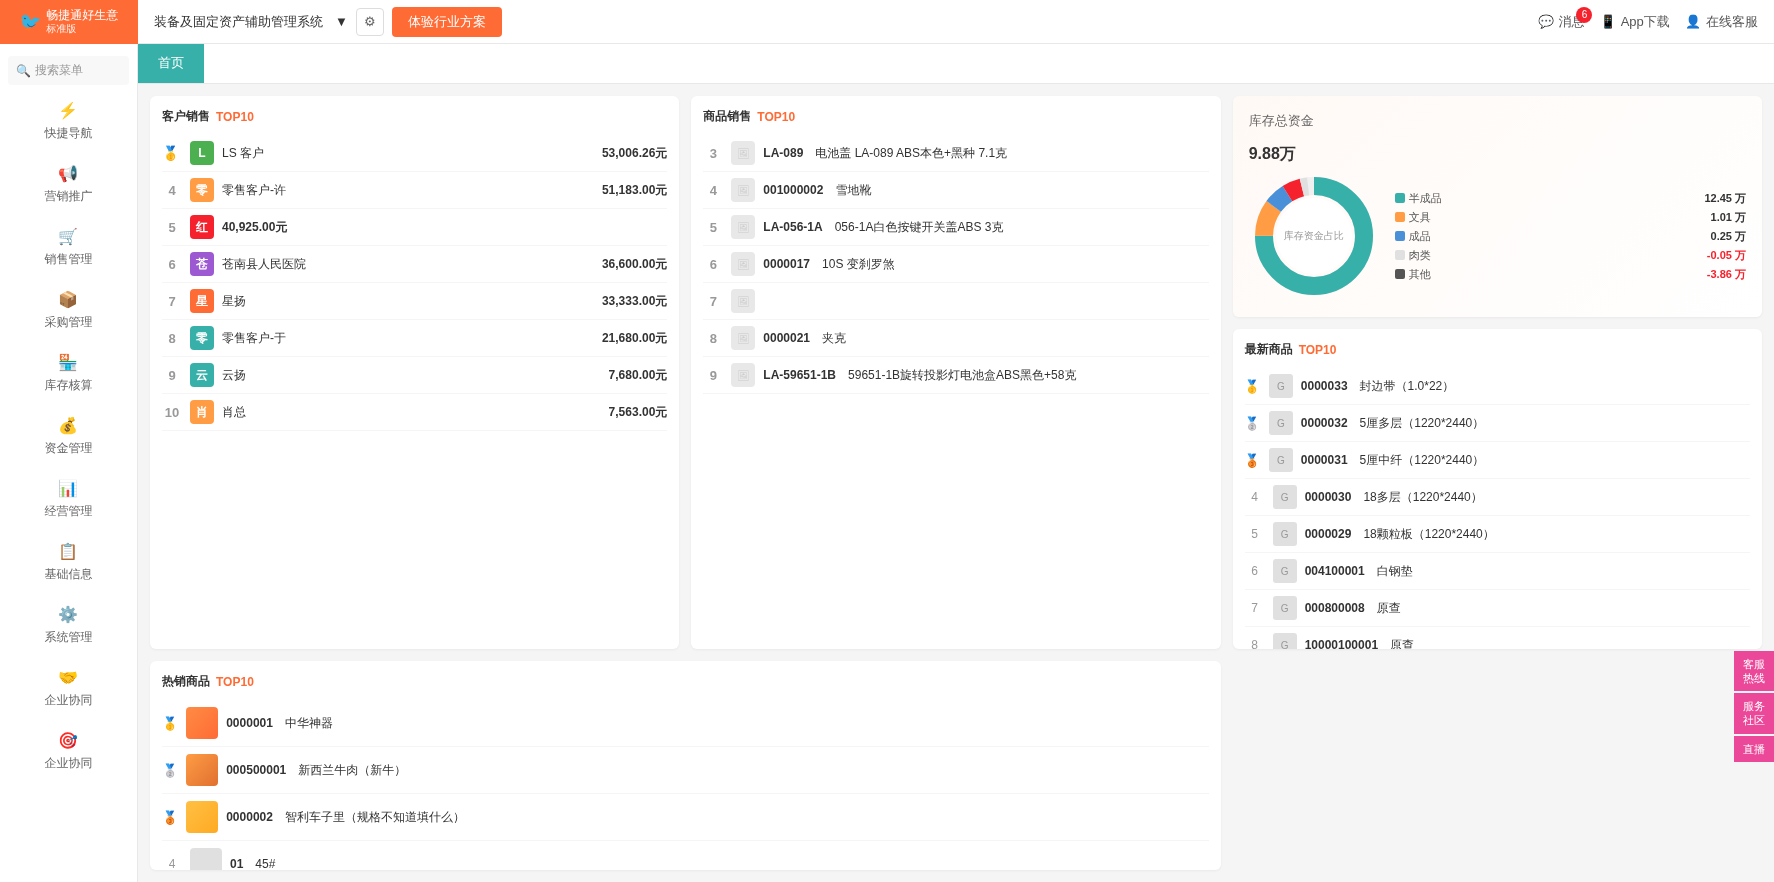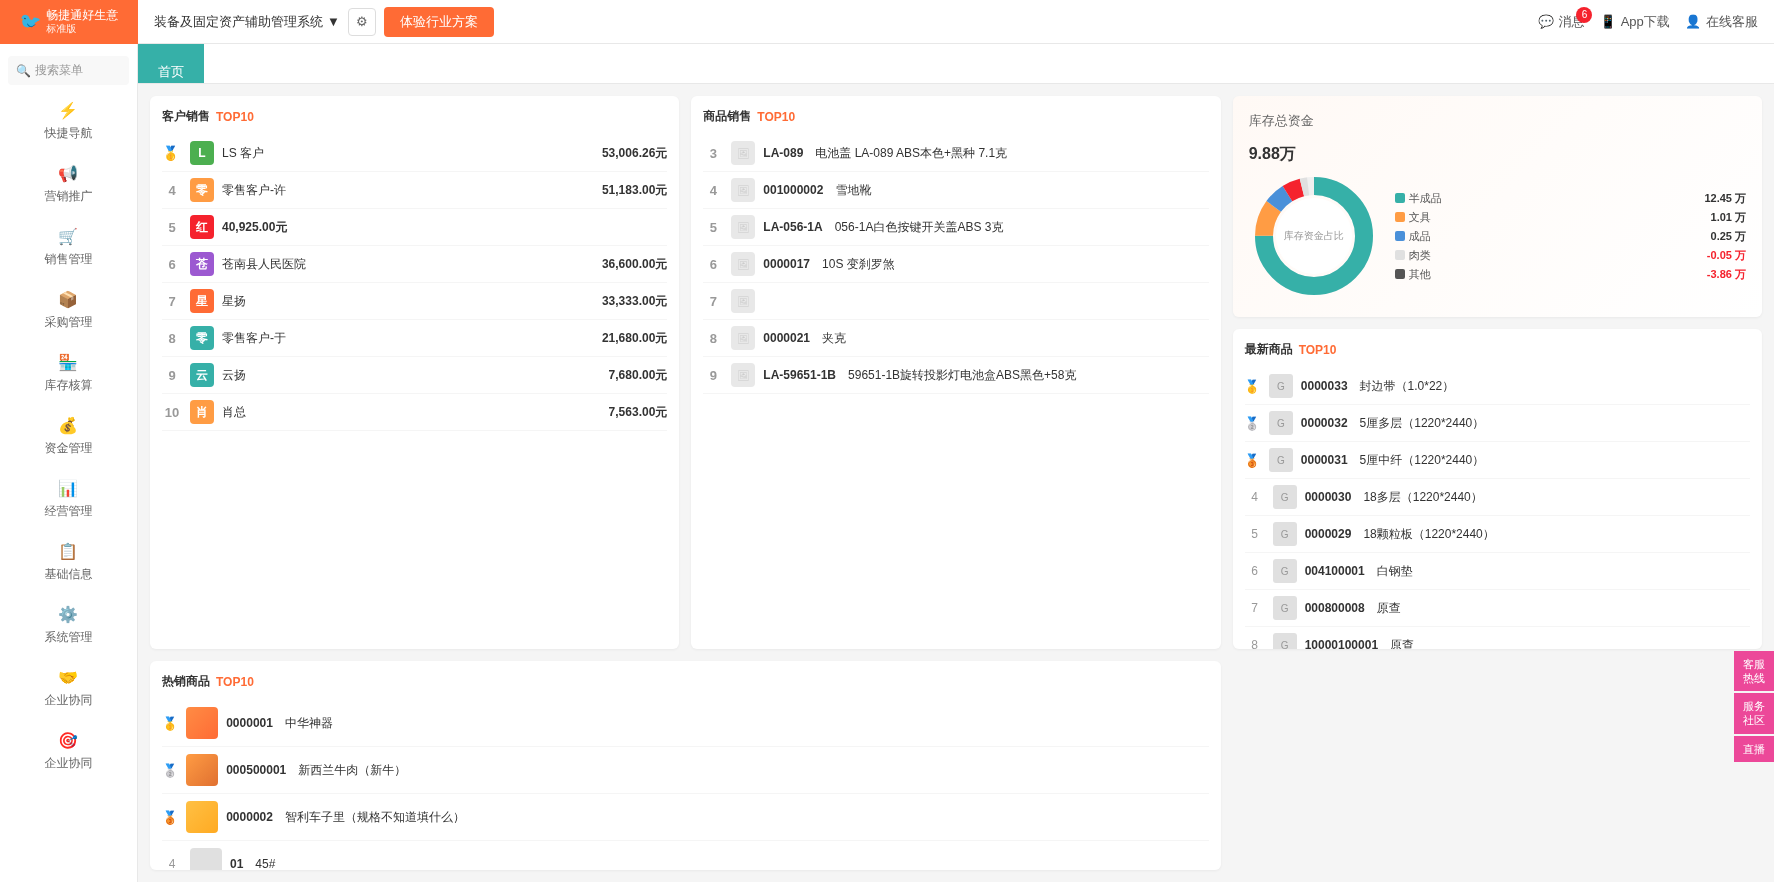--- a/index.html
+++ b/index.html
@@ -34,21 +34,21 @@
     .logo-sub { font-size: 10px; opacity: 0.9; }
     .top-center {
       display: flex;
       align-items: center;
       gap: 8px;
       margin-left: 16px;
     }
     .system-selector {
       display: flex;
       align-items: center;
-      gap: 4px;
+      gap: 12px;
       font-size: 13px;
       color: #333;
       cursor: pointer;
     }
     .gear-btn {
       width: 28px; height: 28px;
       border: 1px solid #ddd;
       border-radius: 4px;
       display: flex; align-items: center; justify-content: center;
       cursor: pointer;
@@ -152,21 +152,21 @@
       height: 40px;
       background: #fff;
       border-bottom: 1px solid #e8e8e8;
       display: flex;
       align-items: stretch;
       flex-shrink: 0;
     }
     .page-tab {
       padding: 0 20px;
       display: flex;
-      align-items: flex-end;
+      align-items: center;
       cursor: pointer;
       font-size: 13px;
       color: #555;
       border-bottom: 2px solid transparent;
     }
     .page-tab.active {
       color: #fff;
       background: #36b0a8;
       border-bottom: 2px solid #36b0a8;
     }

